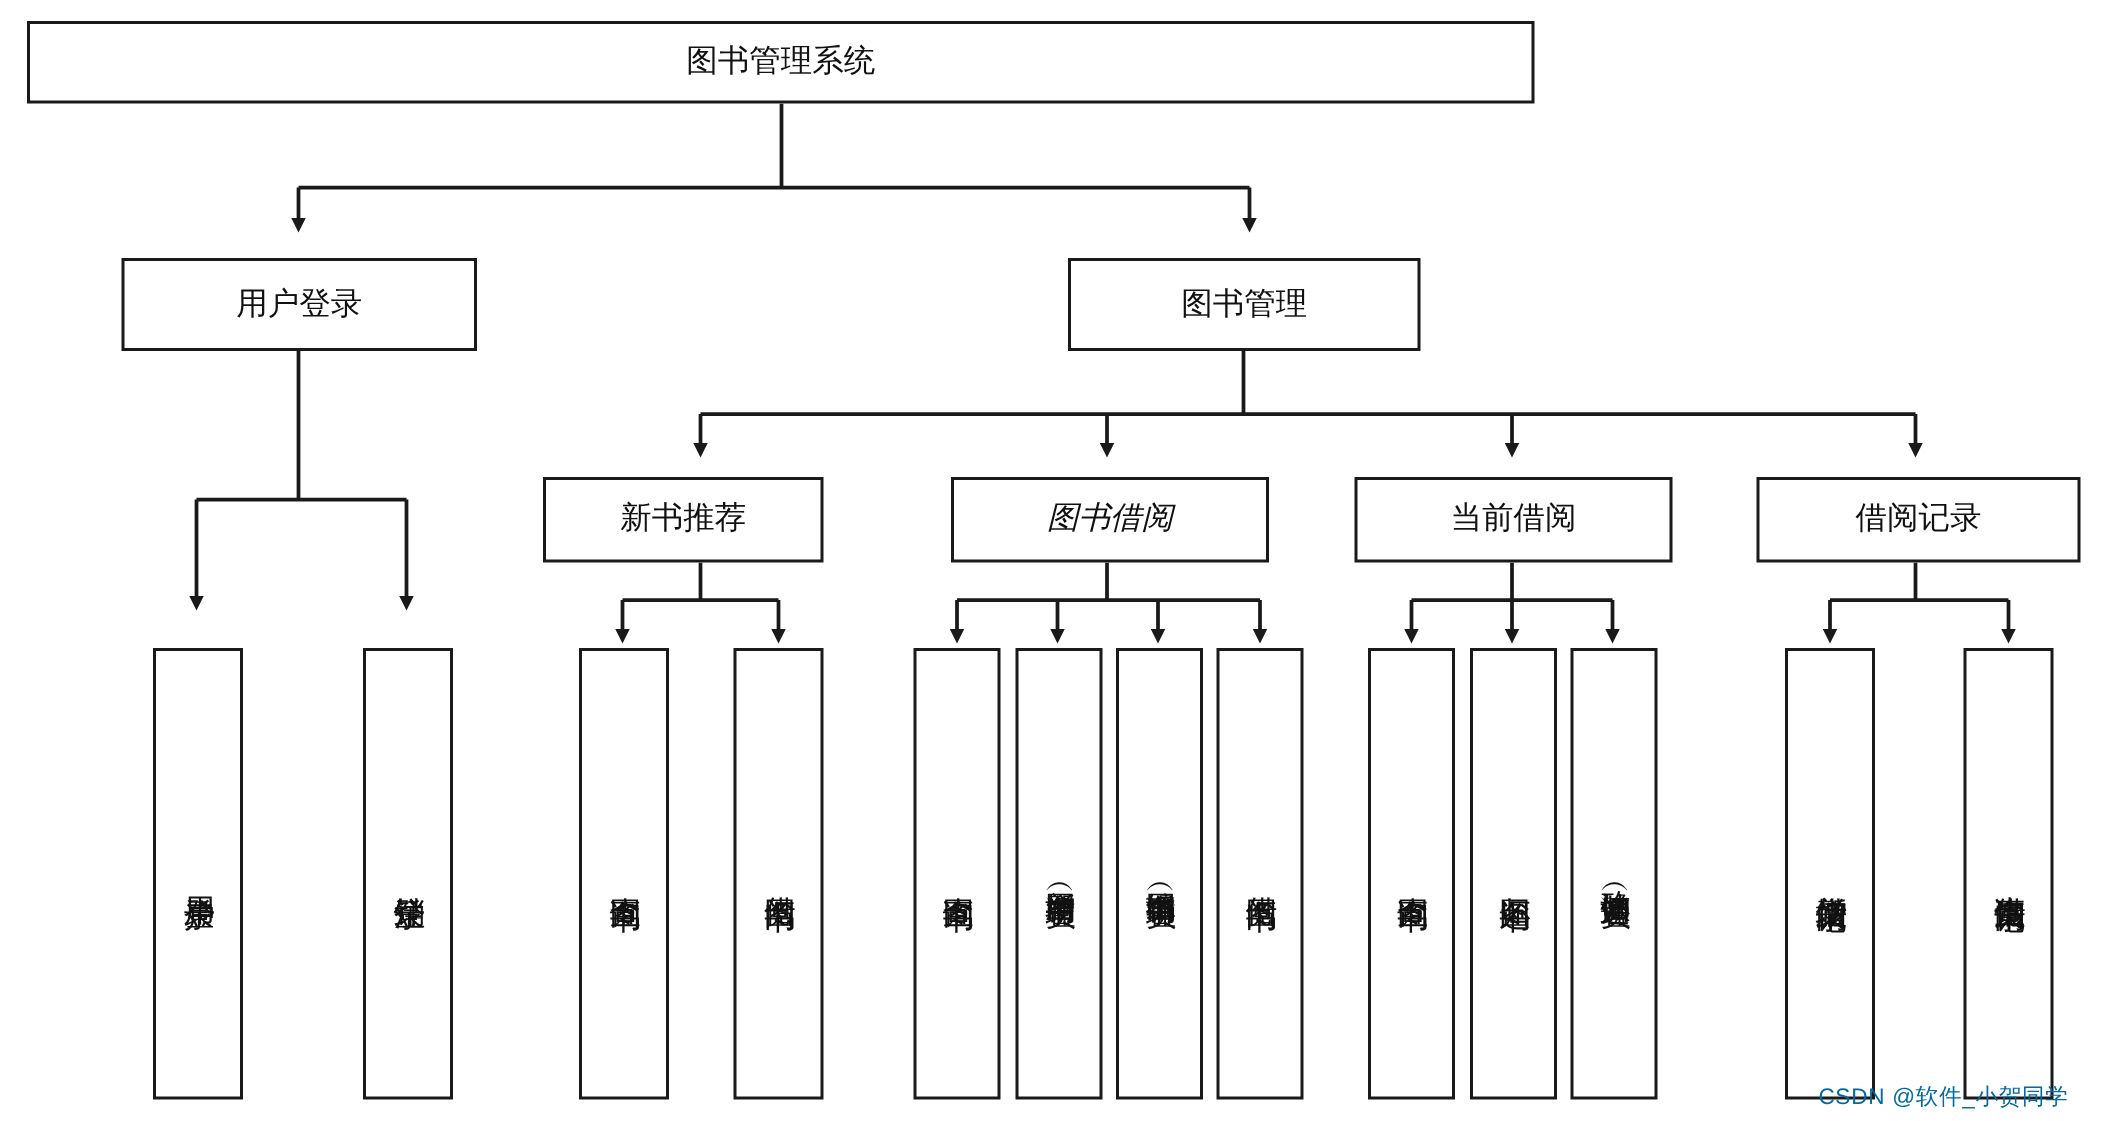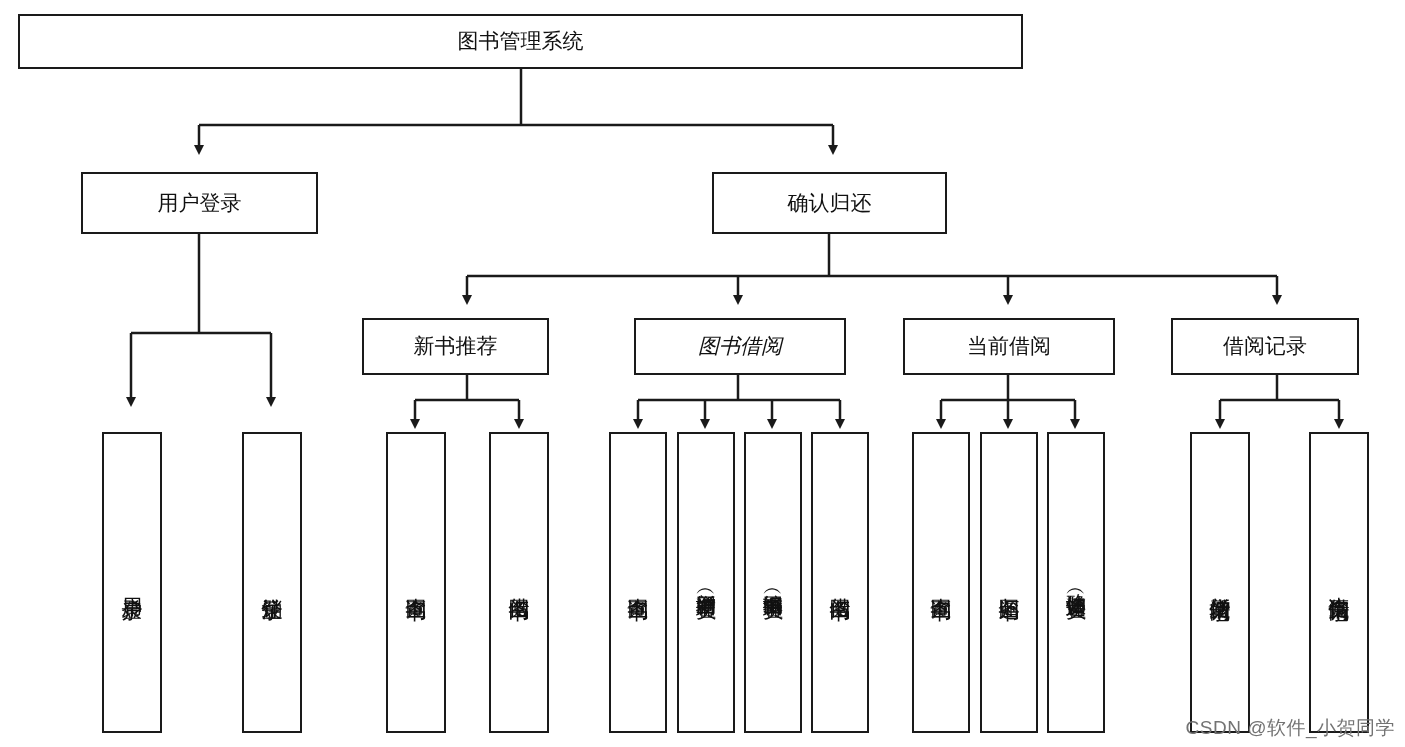--- a/index.html
+++ b/index.html
@@ -45,24 +45,24 @@
     font-size: 21px;
     letter-spacing: 1px;
     line-height: 1.15;
     padding: 10px 2px;
   }
   .node.vert.narrow {
     font-size: 20px;
   }
   #watermark {
     position: absolute;
-    right: 10px;
+    right: 26px;
     bottom: 6px;
-    font-size: 19px;
-    color: #737373;
+    font-size: 15px;
+    color: #0369a1;
     letter-spacing: 0.5px;
     white-space: nowrap;
   }
 </style>
 </head>
 <body>
 
 <div id="stage">
 
   <svg id="svg-layer" viewBox="0 0 1405 747">
@@ -116,33 +116,33 @@
   </svg>
 
   <div class="node horiz" style="left:18px; top:14px; width:1005px; height:55px;">
     <span>图书管理系统</span>
   </div>
 
   <div class="node horiz" style="left:81px; top:172px; width:237px; height:62px;">
     <span>用户登录</span>
   </div>
   <div class="node horiz" style="left:712px; top:172px; width:235px; height:62px;">
-    <span>确认归还</span>
+    <span>图书管理</span>
   </div>
 
   <div class="node horiz" style="left:362px; top:318px; width:187px; height:57px;">
     <span>新书推荐</span>
   </div>
   <div class="node horiz" style="left:634px; top:318px; width:212px; height:57px;font-style:italic;">
     <span>图书借阅</span>
   </div>
   <div class="node horiz" style="left:903px; top:318px; width:212px; height:57px;align-items:center;">
     <span>当前借阅</span>
   </div>
-  <div class="node horiz" style="left:1171px; top:318px; width:188px; height:57px;">
+  <div class="node horiz" style="left:1171px; top:318px; width:216px; height:57px;">
     <span>借阅记录</span>
   </div>
 
   <div class="node vert" style="left:102px; top:432px; width:60px; height:301px;">
     <span>用户登录</span>
   </div>
   <div class="node vert" style="left:242px; top:432px; width:60px; height:301px;">
     <span>注销登录</span>
   </div>
 

